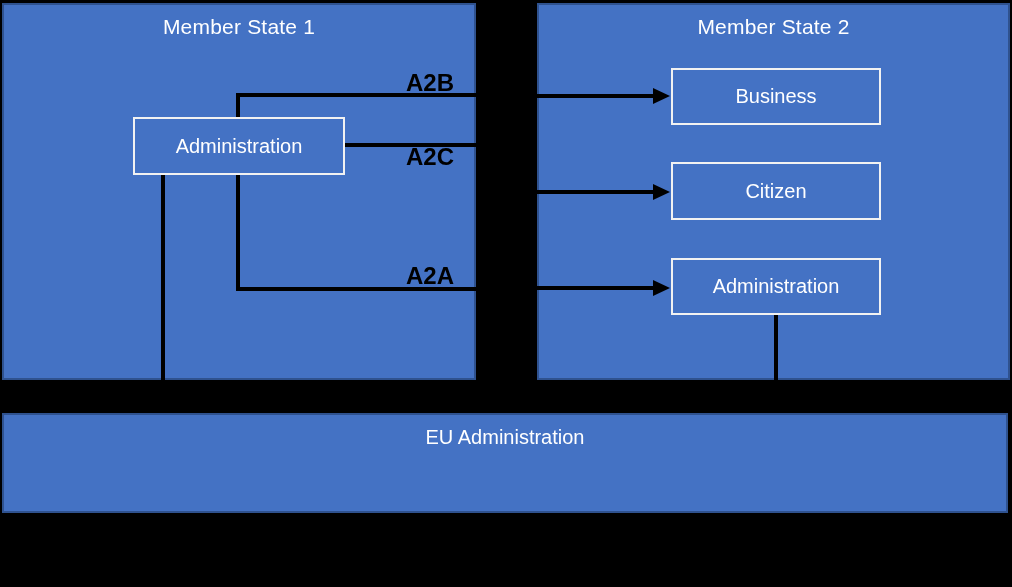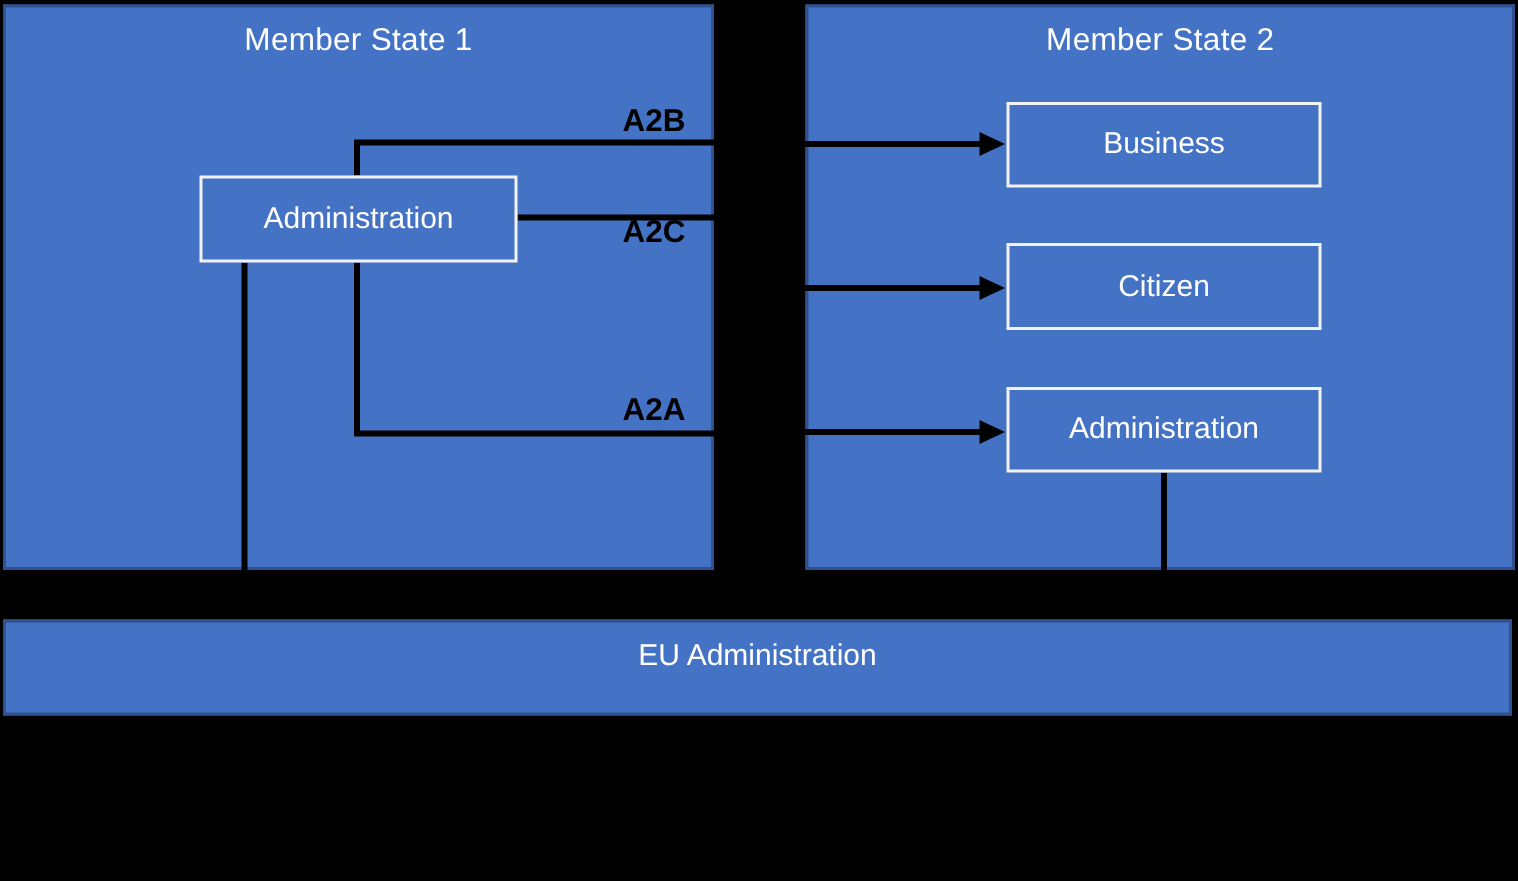--- a/index.html
+++ b/index.html
@@ -40,34 +40,34 @@
     border: 2px solid var(--node-border);
     display: flex;
     align-items: center;
     justify-content: center;
     color: var(--text-light);
     font-size: 20px;
   }
   .eu-bar {
     position: absolute;
     left: 2px; top: 413px;
-    width: 1006px; height: 64px;
+    width: 1006px; height: 100px;
     background: var(--panel-fill);
     border: 2px solid var(--panel-border);
     text-align: center;
     padding-top: 11px;
     color: var(--text-light);
     font-size: 20px;
   }
   .edge-label {
     position: absolute;
     width: 60px;
-    text-align: center;
+    text-align: left;
     color: var(--line);
-    font-size: 21px;
+    font-size: 24px;
     font-weight: 600;
   }
   svg.wires {
     position: absolute;
     left: 0; top: 0;
     width: 1012px; height: 587px;
     pointer-events: none;
   }
 </style>
 </head>

